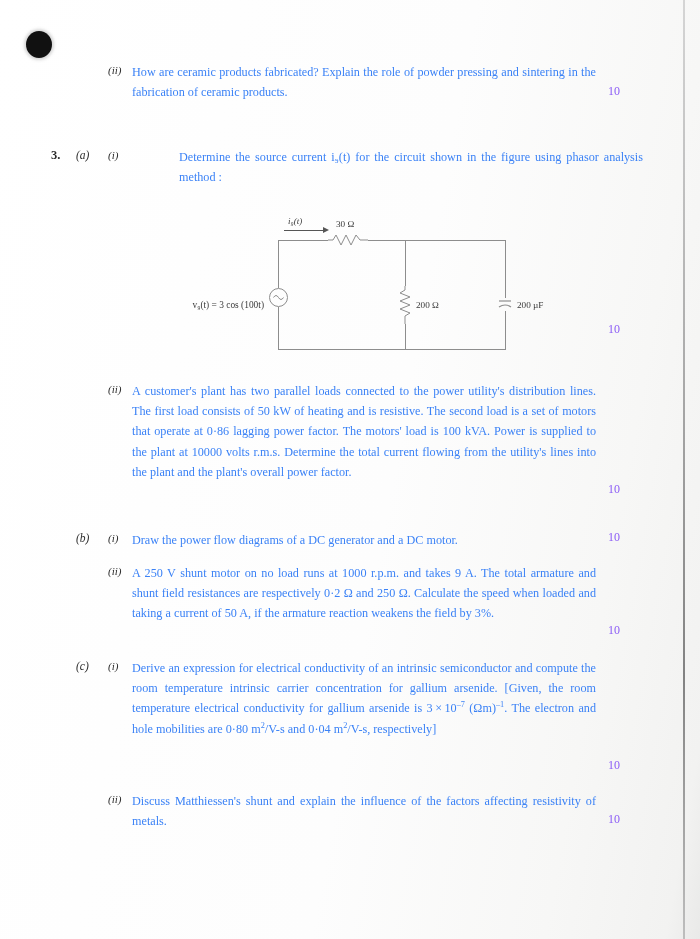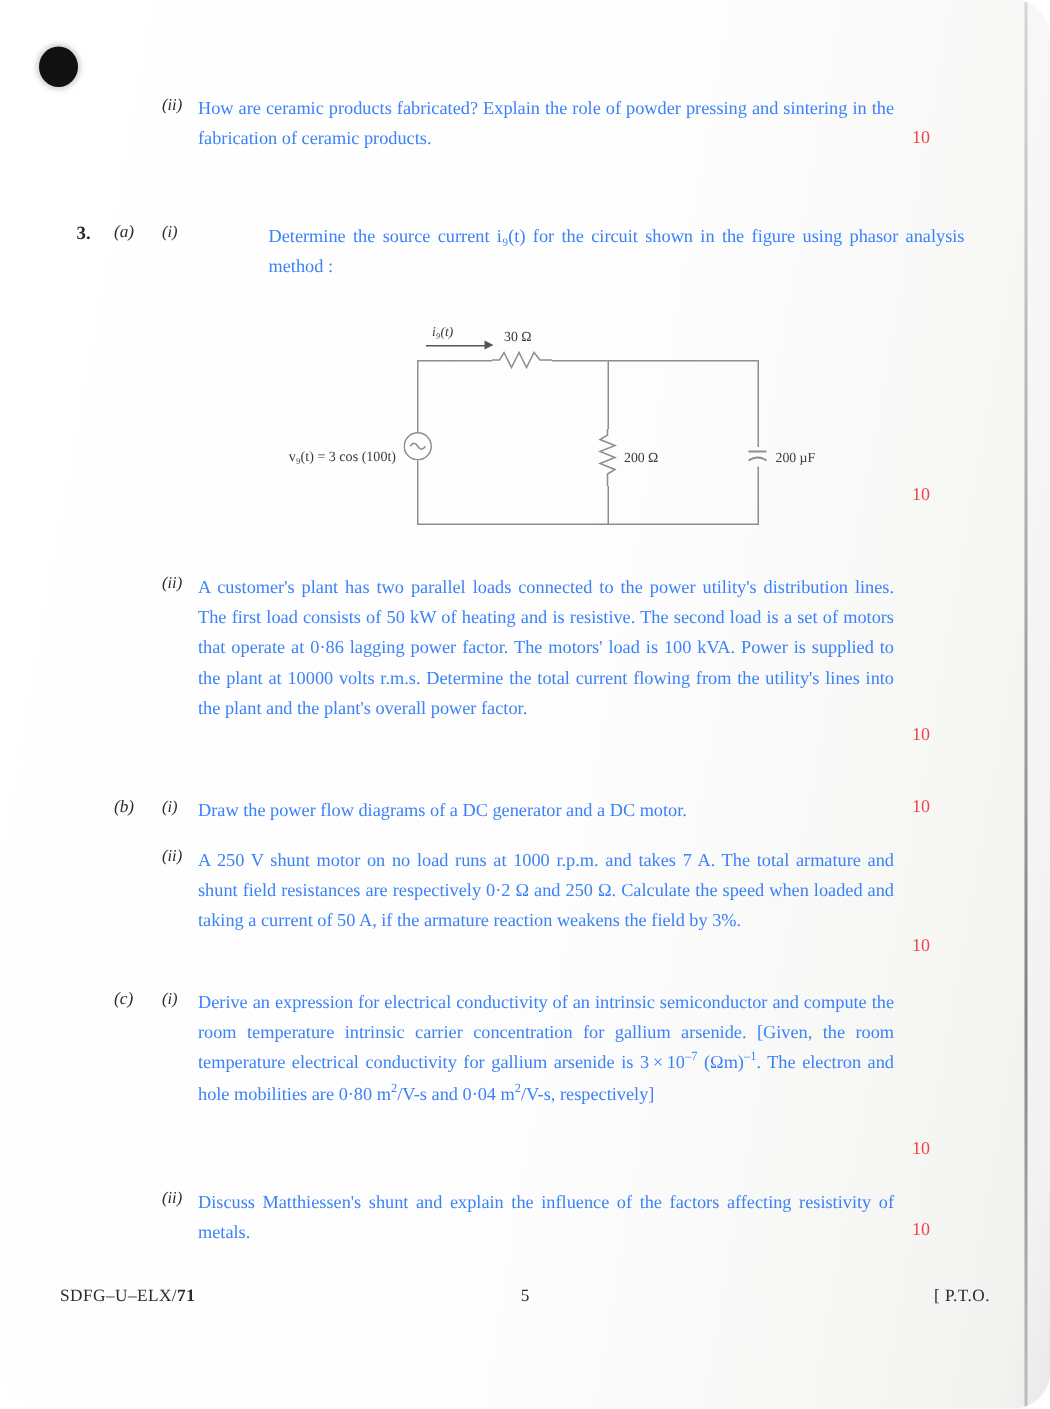--- a/index.html
+++ b/index.html
@@ -10,21 +10,20 @@
   body {
     font-family: "Liberation Serif", serif;
     color: #2b2b2b;
   }
   #page {
     position: relative;
     width: 700px;
     height: 939px;
     background: #fdfdfd;
     overflow: hidden;
-    border-radius: 24px;
   }
   
   #scan-tint {
     position: absolute;
     inset: 0;
     background: linear-gradient(100deg, #ffffff 0%, #fdfdfd 55%, #f7f7f6 82%, #f2f2f1 96%, #e9e9e8 100%);
     pointer-events: none;
   }
   #page-edge {
     position: absolute;
@@ -66,21 +65,21 @@
   .qtext {
     position: absolute;
     font-size: 12.2px;
     line-height: 20.2px;
     text-align: justify;
     color: #3b82f6;
   }
   .marks {
     position: absolute;
     font-size: 12px;
-    color: #ef4444;
+    color: #8b5cf6;
     text-align: right;
   }
 
   sup, sub { font-size: .68em; line-height: 0; }
 
   
   #circuit {
     position: absolute;
     left: 262px;
     top: 186px;
@@ -217,39 +216,34 @@
   <div class="qalpha" style="left:76px; top:532px;">(b)</div>
 
   <div class="qblock">
     <div class="qroman" style="left:108px; top:532px;">(i)</div>
     <div class="qtext" style="left:132px; top:530px; width:464px;">Draw the power flow diagrams of a DC generator and a DC motor.</div>
     <div class="marks" style="left:608px; top:530px;">10</div>
   </div>
 
   <div class="qblock">
     <div class="qroman" style="left:108px; top:565px;">(ii)</div>
-    <div class="qtext" style="left:132px; top:563px; width:464px;">A 250 V shunt motor on no load runs at 1000 r.p.m. and takes 7 A. The total armature and shunt field resistances are respectively 0·2 Ω and 250 Ω. Calculate the speed when loaded and taking a current of 50 A, if the armature reaction weakens the field by 3%.</div>
+    <div class="qtext" style="left:132px; top:563px; width:464px;">A 250 V shunt motor on no load runs at 1000 r.p.m. and takes 9 A. The total armature and shunt field resistances are respectively 0·2 Ω and 250 Ω. Calculate the speed when loaded and taking a current of 50 A, if the armature reaction weakens the field by 3%.</div>
     <div class="marks" style="left:608px; top:623px;">10</div>
   </div>
 
   <div class="qalpha" style="left:76px; top:660px;">(c)</div>
 
   <div class="qblock">
     <div class="qroman" style="left:108px; top:660px;">(i)</div>
     <div class="qtext" style="left:132px; top:658px; width:464px;">
       <span>Derive an expression for electrical conductivity of an intrinsic semiconductor and compute the room temperature intrinsic carrier concentration for gallium arsenide. [Given, the room temperature electrical conductivity for gallium arsenide is 3 × 10</span><sup>–7</sup><span> (Ωm)</span><sup>–1</sup><span>. The electron and hole mobilities are 0·80 m</span><sup>2</sup><span>/V-s and 0·04 m</span><sup>2</sup><span>/V-s, respectively]</span>
     </div>
     <div class="marks" style="left:608px; top:758px;">10</div>
   </div>
 
   <div class="qblock">
     <div class="qroman" style="left:108px; top:793px;">(ii)</div>
     <div class="qtext" style="left:132px; top:791px; width:464px;">Discuss Matthiessen's shunt and explain the influence of the factors affecting resistivity of metals.</div>
     <div class="marks" style="left:608px; top:812px;">10</div>
   </div>
 
-  <div id="footer">
-    <div class="foot-code"><span>SDFG–U–ELX/</span><b>71</b></div>
-    <div class="foot-page">5</div>
-    <div class="foot-pto">[ P.T.O.</div>
-  </div>
 
 </div>
 
 </body></html>

